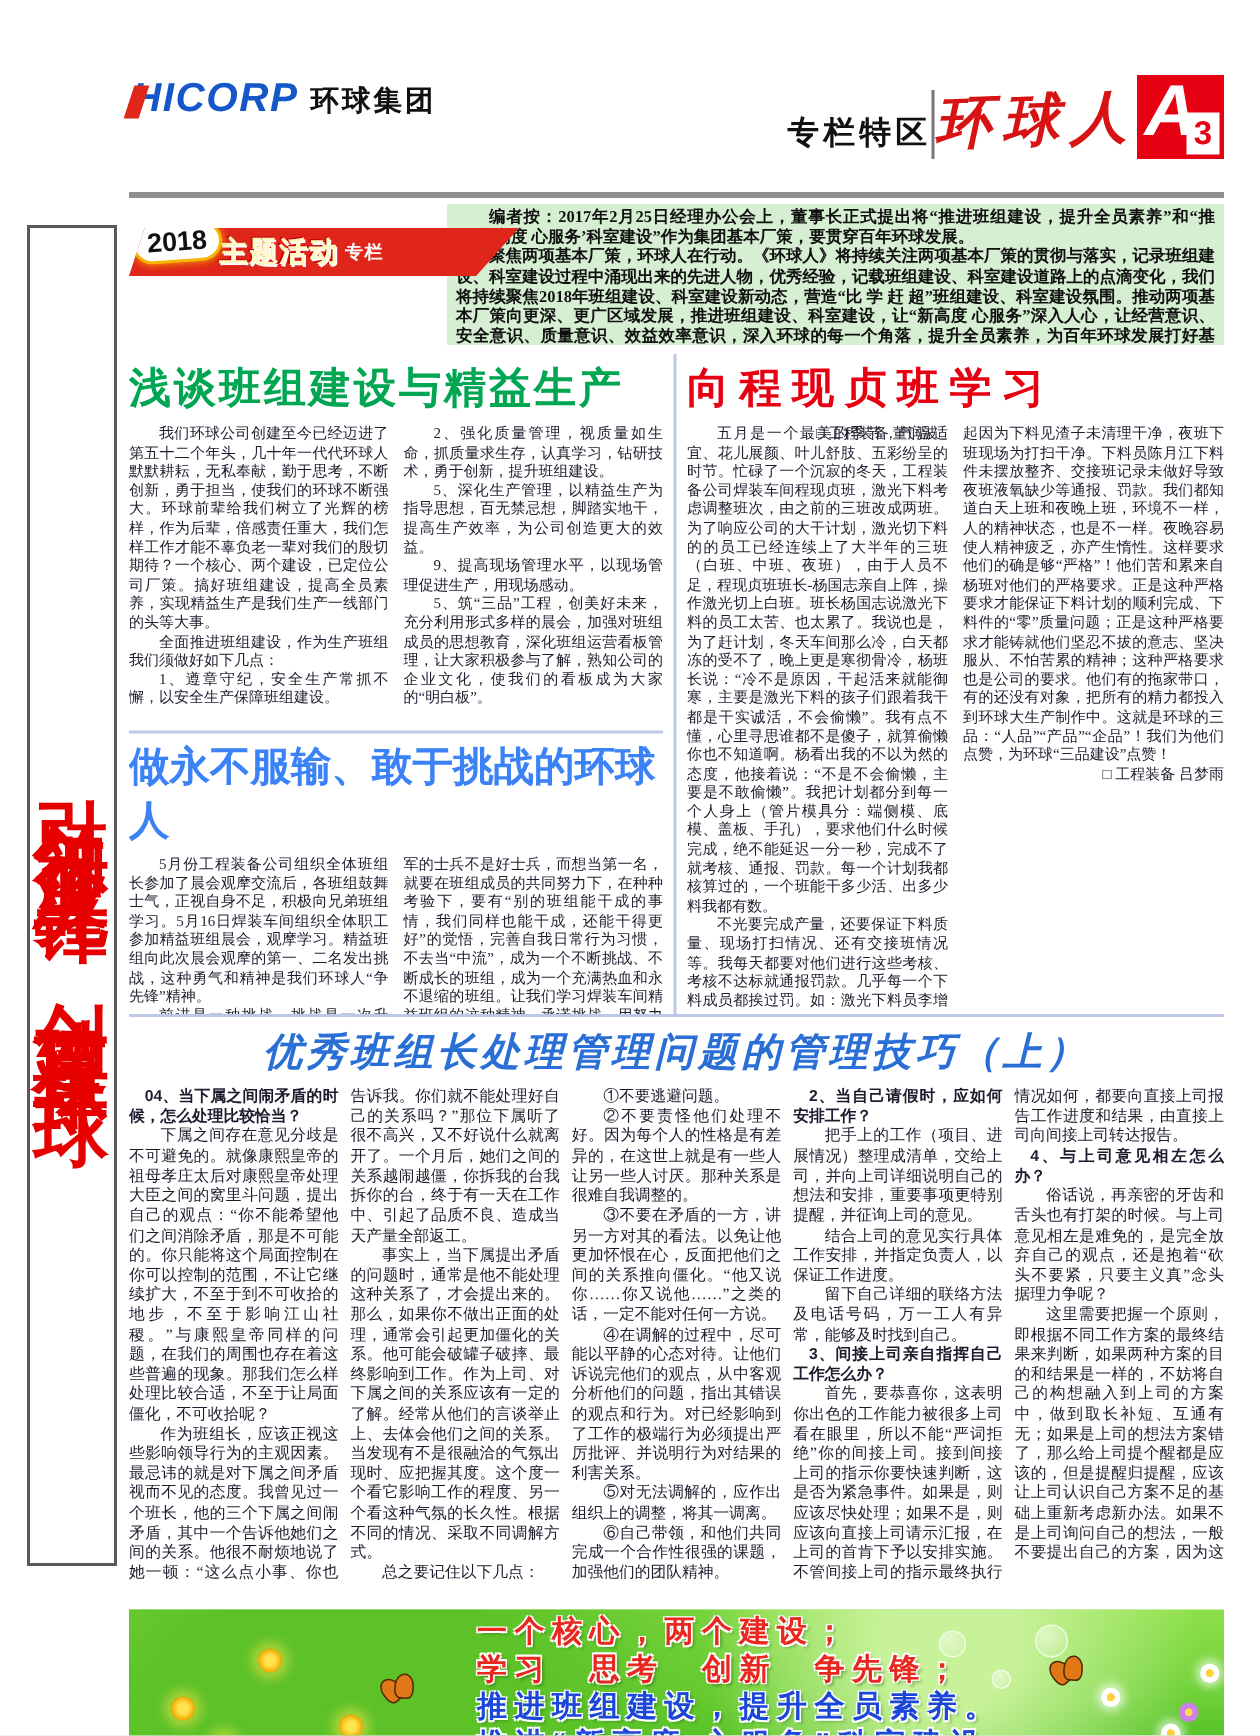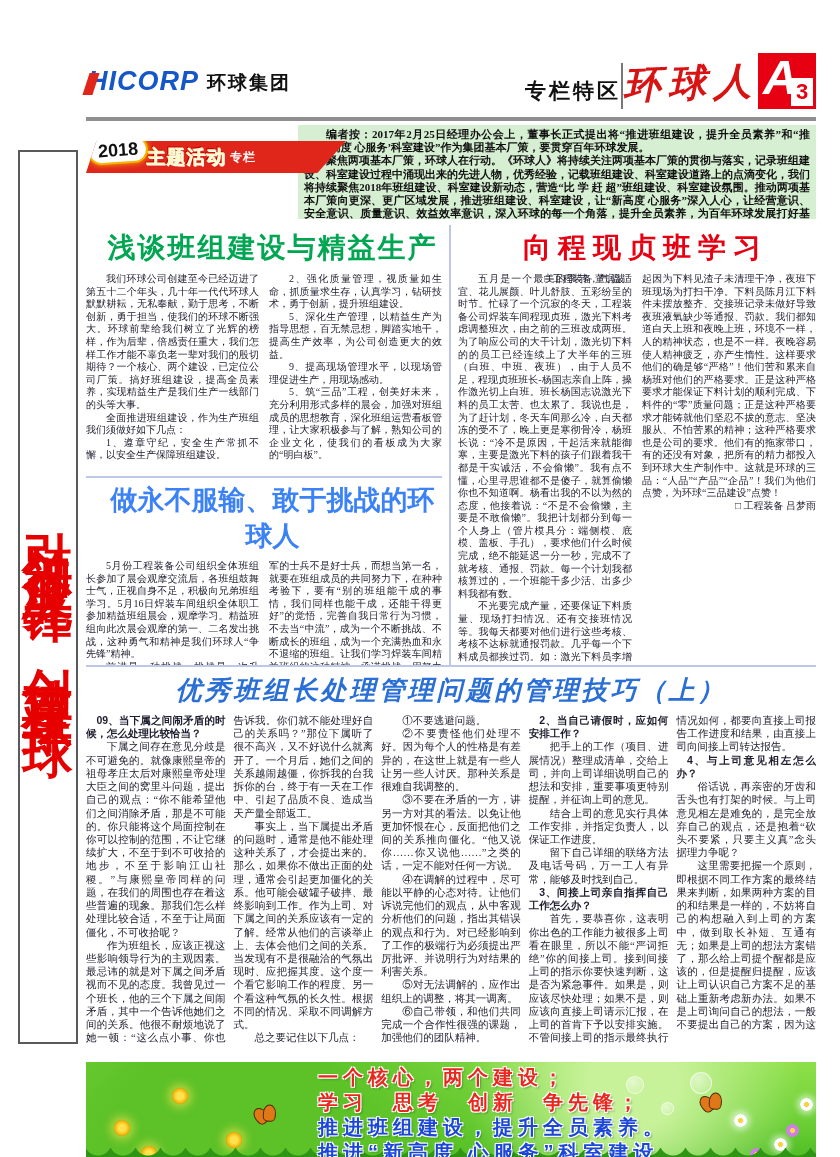--- a/index.html
+++ b/index.html
@@ -10,22 +10,22 @@
   .side-strip{position:absolute;left:18px;top:150px;width:56px;height:890px;
               border:2px solid #5a5a5a;background:#fff;display:flex;align-items:center;justify-content:center;}
   .side-text{writing-mode:vertical-rl;text-orientation:upright;
              font-family:"Liberation Serif","DejaVu Serif",serif;font-weight:bold;
              font-size:50px;line-height:52px;letter-spacing:12px;color:#e60000;}
 
   
   .main{position:absolute;left:86px;top:50px;width:730px;}
 
   
-  .masthead{display:flex;justify-content:space-between;align-items:center;
-            border-bottom:4px solid #8f8f8f;padding-bottom:5px;height:62px;}
+  .masthead{display:flex;justify-content:space-between;align-items:flex-start;
+            border-bottom:4px solid #8f8f8f;padding-bottom:16px;height:62px;}
   .logo{display:flex;align-items:flex-end;gap:8px;}
   .logo-accent{display:inline-block;width:10px;height:22px;background:#e0251b;
                transform:skewX(-18deg);margin-right:-16px;margin-bottom:2px;}
   .logo-en{font-family:"Liberation Sans","DejaVu Sans",sans-serif;font-style:italic;font-weight:900;
            font-size:27px;color:#1556c8;letter-spacing:1px;}
   .logo-cn{font-family:"Liberation Sans","DejaVu Sans",sans-serif;font-weight:900;font-size:19px;color:#111;
            letter-spacing:2px;margin-bottom:1px;}
   .mast-right{display:flex;align-items:flex-end;}
   .section-label{font-weight:bold;font-size:21px;letter-spacing:3px;color:#111;margin-bottom:4px;}
   .mast-divider{width:2px;height:46px;background:#777;}
@@ -49,21 +49,21 @@
   .ribbon-title{color:#fef9c3;font-family:"Liberation Sans","DejaVu Sans",sans-serif;font-weight:900;
                 font-size:19px;letter-spacing:1px;text-shadow:1px 1px 0 #fff,-1px -1px 0 #b00;}
   .ribbon-suffix{color:#fff;font-size:12px;font-weight:bold;margin-left:4px;letter-spacing:1px;}
   .note-panel{flex:1;background:#d6efd2;padding:3px 6px;}
   .note-panel p{margin:0;font-size:11px;font-weight:bold;line-height:1.2;text-align:justify;text-indent:2em;color:#101010;}
 
   
   .articles-row{display:flex;margin-top:6px;height:440px;border-bottom:2px solid #bcc8e6;overflow:hidden;}
   .col-left{width:356px;flex:none;border-right:2px solid #bcc8e6;padding-right:7px;}
   .col-right{flex:1;padding-left:7px;}
-  .art-title{text-align:center;font-family:"Liberation Sans","DejaVu Sans",sans-serif;font-weight:900;margin:4px 0 6px 17px;}
+  .art-title{font-family:"Liberation Sans","DejaVu Sans",sans-serif;font-weight:900;margin:4px 0 6px 0;}
   .t-green{color:#00a651;font-size:28px;letter-spacing:2px;}
   .t-red{color:#e60012;font-size:28px;letter-spacing:7px;}
   .t-orange{color:#3b82f6;font-size:27px;letter-spacing:0px;}
   .t-blue{color:#2a6fd6;font-size:26px;letter-spacing:3px;font-family:"Liberation Serif","DejaVu Serif",serif;
           font-weight:bold;font-style:italic;}
   .art-body{columns:2;column-gap:10px;text-align:justify;font-size:10px;line-height:1.26;column-fill:auto;}
   .art-body p,.skills-body p{margin:0;text-indent:2em;}
   .body-a1{height:198px;}
   .body-a2{height:392px;}
   .body-a3{height:146px;}
@@ -181,21 +181,21 @@
               <p>不光要完成产量，还要保证下料质量、现场打扫情况、还有交接班情况等。我每天都要对他们进行这些考核、考核不达标就通报罚款。几乎每一个下料成员都挨过罚。如：激光下料员李增起因为下料见渣子未清理干净，夜班下班现场为打扫干净。下料员陈月江下料件未摆放整齐、交接班记录未做好导致夜班液氧缺少等通报、罚款。我们都知道白天上班和夜晚上班，环境不一样，人的精神状态，也是不一样。夜晚容易使人精神疲乏，亦产生惰性。这样要求他们的确是够“严格”！他们苦和累来自杨班对他们的严格要求。正是这种严格要求才能保证下料计划的顺利完成、下料件的“零”质量问题；正是这种严格要求才能铸就他们坚忍不拔的意志、坚决服从、不怕苦累的精神；这种严格要求也是公司的要求。他们有的拖家带口，有的还没有对象，把所有的精力都投入到环球大生产制作中。这就是环球的三品：“人品”“产品”“企品”！我们为他们点赞，为环球“三品建设”点赞！</p>
               <p class="signature">□ 工程装备 吕梦雨</p>
             </div>
         </article>
       </div>
     </section>
 
     <section class="skills-sec">
       <h2 class="art-title t-blue skills-title">优秀班组长处理管理问题的管理技巧（上）</h2>
       <div class="skills-body">
-          <p class="qh">09、当下属之间闹矛盾的时候，怎么处理比较恰当？</p>
+          <p class="qh">04、当下属之间闹矛盾的时候，怎么处理比较恰当？</p>
           <p class="bp">下属之间存在意见分歧是不可避免的。就像康熙皇帝的祖母孝庄太后对康熙皇帝处理大臣之间的窝里斗问题，提出自己的观点：“你不能希望他们之间消除矛盾，那是不可能的。你只能将这个局面控制在你可以控制的范围，不让它继续扩大，不至于到不可收拾的地步，不至于影响江山社稷。”与康熙皇帝同样的问题，在我们的周围也存在着这些普遍的现象。那我们怎么样处理比较合适，不至于让局面僵化，不可收拾呢？</p>
           <p class="bp">作为班组长，应该正视这些影响领导行为的主观因素。最忌讳的就是对下属之间矛盾视而不见的态度。我曾见过一个班长，他的三个下属之间闹矛盾，其中一个告诉他她们之间的关系。他很不耐烦地说了她一顿：“这么点小事、你也告诉我。你们就不能处理好自己的关系吗？”那位下属听了很不高兴，又不好说什么就离开了。一个月后，她们之间的关系越闹越僵，你拆我的台我拆你的台，终于有一天在工作中、引起了品质不良、造成当天产量全部返工。</p>
           <p class="bp">事实上，当下属提出矛盾的问题时，通常是他不能处理这种关系了，才会提出来的。那么，如果你不做出正面的处理，通常会引起更加僵化的关系。他可能会破罐子破摔、最终影响到工作。作为上司、对下属之间的关系应该有一定的了解。经常从他们的言谈举止上、去体会他们之间的关系。当发现有不是很融洽的气氛出现时、应把握其度。这个度一个看它影响工作的程度、另一个看这种气氛的长久性。根据不同的情况、采取不同调解方式。</p>
           <p class="bp">总之要记住以下几点：</p>
           <p class="bp">①不要逃避问题。</p>
           <p class="bp">②不要责怪他们处理不好。因为每个人的性格是有差异的，在这世上就是有一些人让另一些人讨厌。那种关系是很难自我调整的。</p>
           <p class="bp">③不要在矛盾的一方，讲另一方对其的看法。以免让他更加怀恨在心，反面把他们之间的关系推向僵化。“他又说你……你又说他……”之类的话，一定不能对任何一方说。</p>
           <p class="bp">④在调解的过程中，尽可能以平静的心态对待。让他们诉说完他们的观点，从中客观分析他们的问题，指出其错误的观点和行为。对已经影响到了工作的极端行为必须提出严厉批评、并说明行为对结果的利害关系。</p>
           <p class="bp">⑤对无法调解的，应作出组织上的调整，将其一调离。</p>
           <p class="bp">⑥自己带领，和他们共同完成一个合作性很强的课题，加强他们的团队精神。</p>

